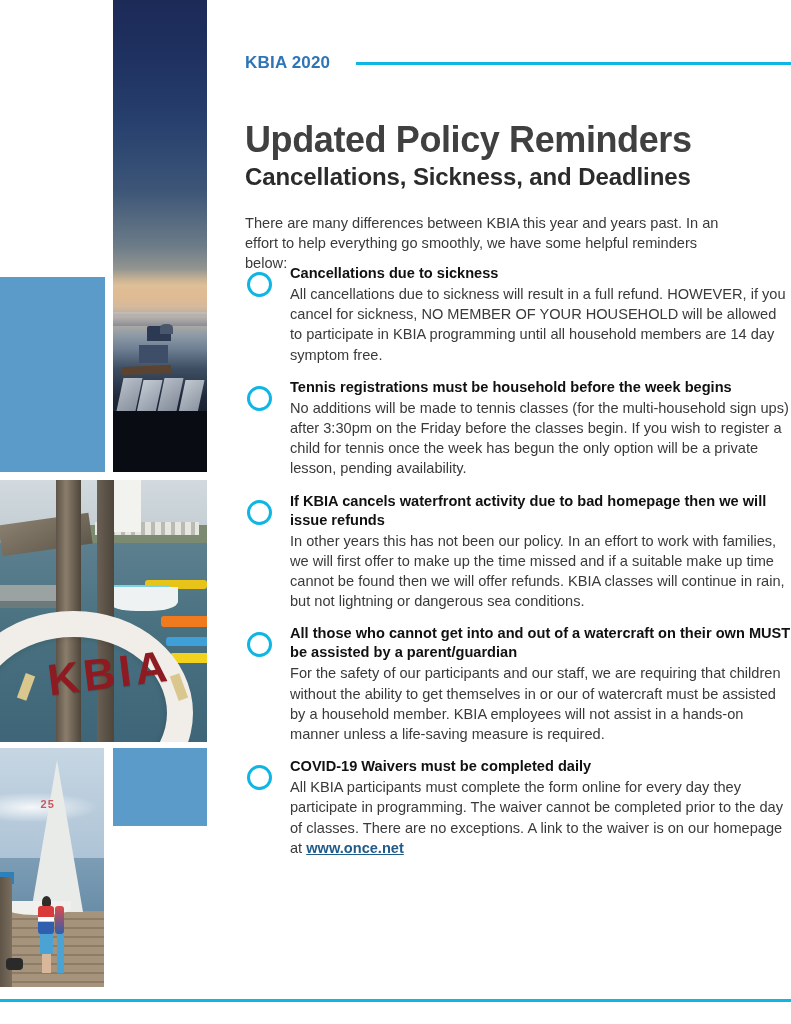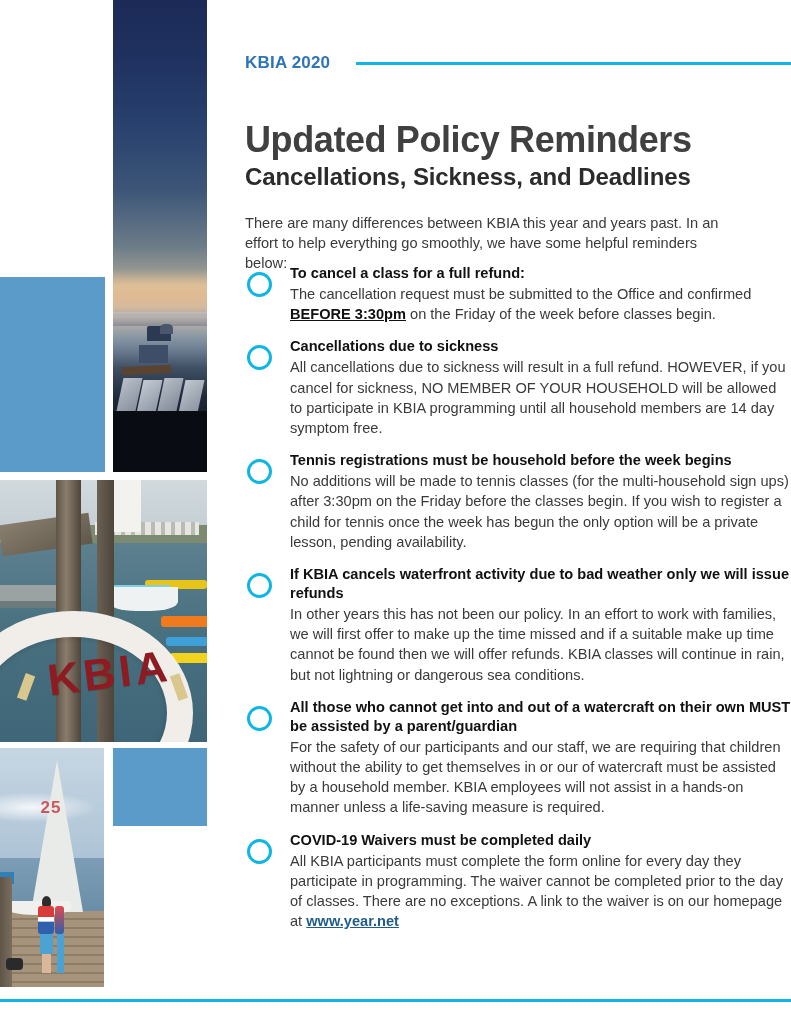--- a/index.html
+++ b/index.html
@@ -179,21 +179,21 @@
     border-left: 26px solid transparent;
     border-right: 26px solid transparent;
     border-bottom: 152px solid #e9ebe8;
   }
   .sail-num {
     position: absolute;
     left: 39%; top: 21%;
     color: #c8585e;
     font-family: "Liberation Sans", sans-serif;
     font-weight: bold;
-    font-size: 17px;
+    font-size: 11px;
     letter-spacing: 1px;
   }
   .sail-hull { position:absolute; left:6%; top:64%; width:62%; height:6%; background:#f0f1ee; border-radius: 0 0 45% 45%; }
   .sail-post { position:absolute; left:0; top:54%; width:12%; height:46%; background: linear-gradient(90deg,#5e5447,#7a6e5d); }
   .sail-bin  { position:absolute; left:0; top:52%; width:13%; height:5%; background:#2f7fb8; }
   .kid1-head { position:absolute; left:40%; top:62%; width:9%; height:5%; background:#2e2c2b; border-radius:50% 50% 40% 40%; }
   .kid1-vest { position:absolute; left:37%; top:66%; width:15%; height:12%; background: linear-gradient(to bottom,#d93b3b 0%,#d93b3b 40%,#ffffff 41%,#ffffff 55%,#2f5fae 56%,#2f5fae 100%); border-radius:3px; }
   .kid1-short{ position:absolute; left:38%; top:78%; width:13%; height:8%; background:#4ba3d4; }
   .kid1-leg  { position:absolute; left:40%; top:86%; width:9%; height:8%; background:#d8b79a; }
   .kid2-vest { position:absolute; left:53%; top:66%; width:9%; height:12%; background: linear-gradient(to bottom,#e14a4a,#2f5fae); border-radius:3px; }
@@ -379,52 +379,47 @@
     <div class="eyebrow-rule" style="background: rgb(15, 181, 227);"></div>
   </div>
 
   <h1 class="title">Updated Policy Reminders</h1>
   <h2 class="subtitle">Cancellations, Sickness, and Deadlines</h2>
 
   <p class="intro">There are many differences between KBIA this year and years past. In an effort to help everything go smoothly, we have some helpful reminders below:</p>
 
   <div class="bullets">
 
-    <div class="bullet">
-      <span class="bullet-marker" style="border-color: rgb(15, 181, 227);"></span>
-      <div class="bullet-title">To cancel a class for a full refund:</div>
-      <div class="bullet-body"><span>The cancellation request must be submitted to the Office and confirmed </span><span class="u-bold">BEFORE 3:30pm</span><span> on the Friday of the week before classes begin.</span></div>
-    </div>
 
     <div class="bullet">
       <span class="bullet-marker" style="border-color: rgb(15, 181, 227);"></span>
       <div class="bullet-title">Cancellations due to sickness</div>
       <div class="bullet-body">All cancellations due to sickness will result in a full refund. HOWEVER, if you cancel for sickness, NO MEMBER OF YOUR HOUSEHOLD will be allowed to participate in KBIA programming until all household members are 14 day symptom free.</div>
     </div>
 
     <div class="bullet">
       <span class="bullet-marker" style="border-color: rgb(15, 181, 227);"></span>
       <div class="bullet-title">Tennis registrations must be household before the week begins</div>
       <div class="bullet-body">No additions will be made to tennis classes (for the multi-household sign ups) after 3:30pm on the Friday before the classes begin. If you wish to register a child for tennis once the week has begun the only option will be a private lesson, pending availability.</div>
     </div>
 
     <div class="bullet">
       <span class="bullet-marker" style="border-color: rgb(15, 181, 227);"></span>
-      <div class="bullet-title">If KBIA cancels waterfront activity due to bad weather only we will issue refunds</div>
+      <div class="bullet-title">If KBIA cancels waterfront activity due to bad homepage then we will issue refunds</div>
       <div class="bullet-body">In other years this has not been our policy. In an effort to work with families, we will first offer to make up the time missed and if a suitable make up time cannot be found then we will offer refunds. KBIA classes will continue in rain, but not lightning or dangerous sea conditions.</div>
     </div>
 
     <div class="bullet">
       <span class="bullet-marker" style="border-color: rgb(15, 181, 227);"></span>
       <div class="bullet-title">All those who cannot get into and out of a watercraft on their own MUST be assisted by a parent/guardian</div>
       <div class="bullet-body">For the safety of our participants and our staff, we are requiring that children without the ability to get themselves in or our of watercraft must be assisted by a household member. KBIA employees will not assist in a hands-on manner unless a life-saving measure is required.</div>
     </div>
 
     <div class="bullet">
       <span class="bullet-marker" style="border-color: rgb(15, 181, 227);"></span>
       <div class="bullet-title">COVID-19 Waivers must be completed daily</div>
-      <div class="bullet-body"><span>All KBIA participants must complete the form online for every day they participate in programming. The waiver cannot be completed prior to the day of classes. There are no exceptions. A link to the waiver is on our homepage at </span><a class="link" href="#" style="color: rgb(31, 92, 139);">www.year.net </a><span></span></div>
+      <div class="bullet-body"><span>All KBIA participants must complete the form online for every day they participate in programming. The waiver cannot be completed prior to the day of classes. There are no exceptions. A link to the waiver is on our homepage at </span><a class="link" href="#" style="color: rgb(31, 92, 139);">www.once.net </a><span></span></div>
     </div>
 
   </div>
 </div>
 
 <div class="footer-rule" style="background: rgb(15, 181, 227);"></div>
 
 </body></html>

